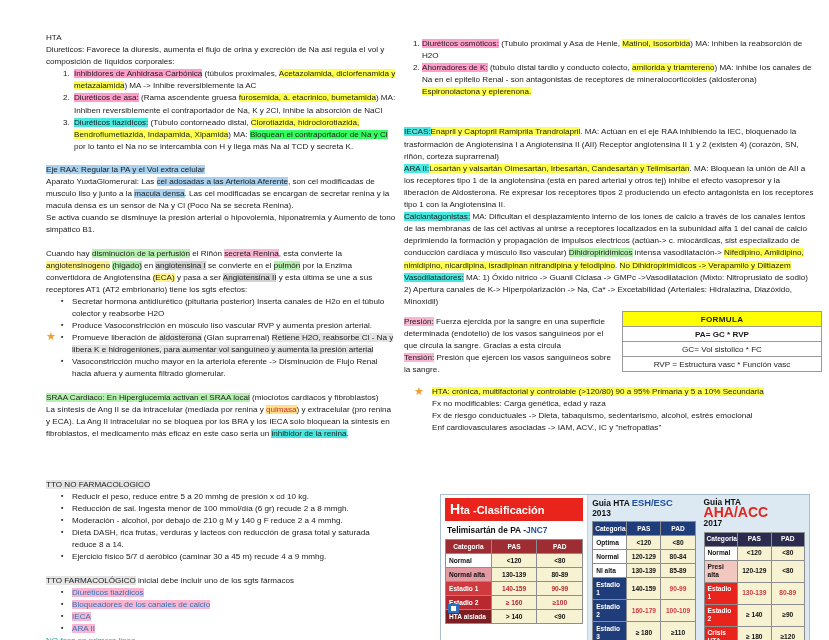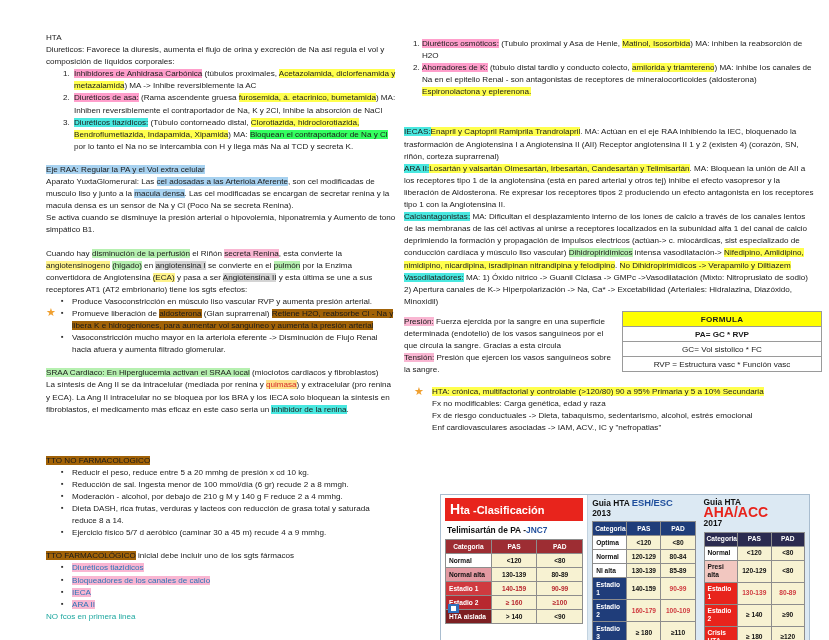--- a/index.html
+++ b/index.html
@@ -51,21 +51,21 @@
     margin: 0; padding-left: 18px; list-style: decimal;
   }
 
   
   .hl-pink    { background: #ff9ecb; }
   .hl-yellow  { background: #ffff4d; }
   .hl-green   { background: #34ff60; }
   .hl-cyan    { background: #49e8e0; }
   .hl-blue    { background: #a8d2f0; }
   .hl-gray    { background: #d4d4d4; }
-  .hl-orange  { background: #a16207; }
+  .hl-orange  { background: #e5e5e5; }
   .hl-ltgreen { background: #b6f0b0; }
   .hl-ltpink  { background: #f9b6d2; }
   .hl-ltyel   { background: #fff38a; }
   .t-blue   { color: #2e75b6; }
   .t-cyan   { color: #1fa8a0; }
   .t-red    { color: #d42b2b; }
 
   .star {
     position: absolute;
     color: #f0a030;
@@ -232,20 +232,21 @@
 
     <p><span class="hl-blue">Eje RAA: Regular la PA y el Vol extra celular</span></p>
     <p><span>Aparato YuxtaGlomerural: Las </span><span class="hl-blue">cel adosadas a las Arteriola Aferente</span><span>, son cel modificadas de musculo liso y junto a la </span><span class="hl-blue">macula densa</span><span>. Las cel modificadas se encargan de secretar renina y la macula densa es un sensor de Na y Cl (Poco Na se secreta Renina).</span></p>
     <p>Se activa cuando se disminuye la presión arterial o hipovolemia, hiponatremia y Aumento de tono simpático B1.</p>
 
     <div class="blank"></div>
 
     <p><span>Cuando hay </span><span class="hl-ltgreen">disminución de la perfusión</span><span> el Riñón </span><span class="hl-ltpink">secreta Renina</span><span>, esta convierte la </span><span class="hl-ltyel">angiotensinogeno</span><span> </span><span class="hl-ltgreen">(higado)</span><span> en </span><span class="hl-gray">angiotensina I</span><span>  se convierte en el </span><span class="hl-ltgreen">pulmón</span><span> por la Enzima convertidora de Angiotensina </span><span class="hl-ltyel">(ECA)</span><span> y pasa a ser </span><span class="hl-gray">Angiotensina II</span><span> y esta última se une a sus receptores AT1 (AT2 embrionario)  tiene los sgts efectos:</span></p>
 
     <ul class="bul">
+      <li>Secretar hormona antidiurético (pituitaria posterior) Inserta canales de H2o en el túbulo colector y reabsorbe H2O</li>
       <li><span>Produce Vasoconstricción en músculo liso vascular </span><span> RVP y aumenta presión arterial.</span></li>
       <li>
         <span class="star" style="left:-26px; top:-1px;">★</span><span>Promueve liberación de </span><span class="hl-orange">aldosterona</span><span> (Glan suprarrenal) </span><span class="hl-orange">Retiene H2O, reabsorbe Cl - Na y libera K e hidrogeniones, para aumentar vol sanguíneo y aumenta la presión arterial</span>
       </li>
       <li>Vasoconstricción mucho mayor en la arteriola eferente -&gt; Disminución de Flujo Renal hacia afuera y aumenta filtrado glomerular.</li>
     </ul>
 
     <div class="blank"></div>
 
     <p><span class="hl-ltgreen">SRAA Cardiaco: En Hiperglucemia activan el SRAA local</span><span> (miociotos cardiacos y fibroblastos)</span></p>

